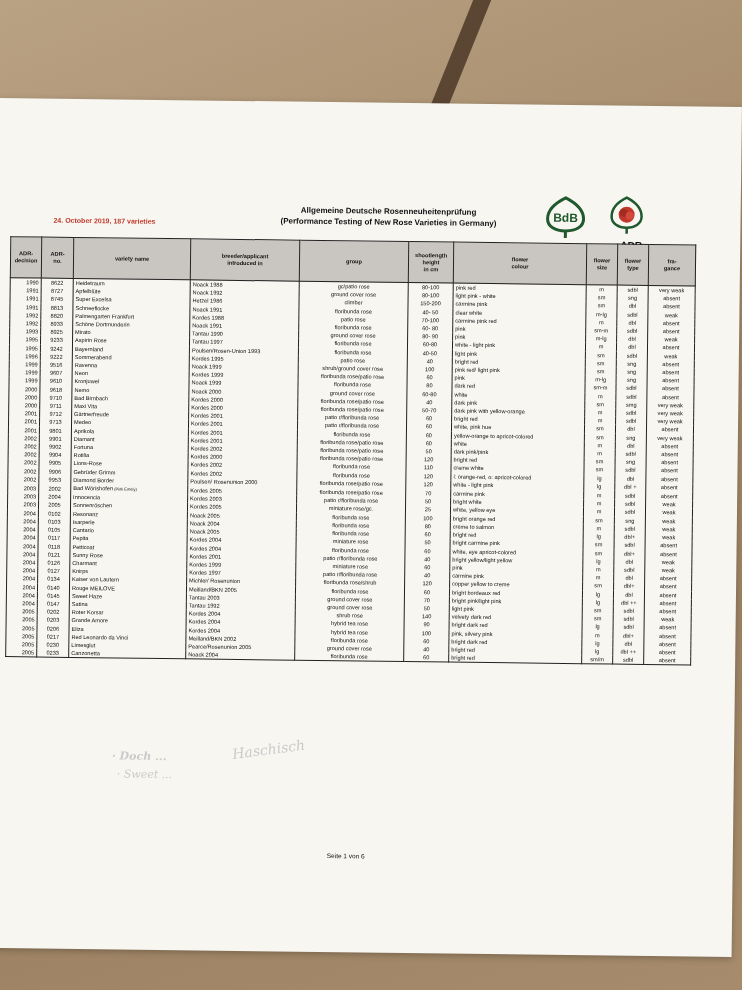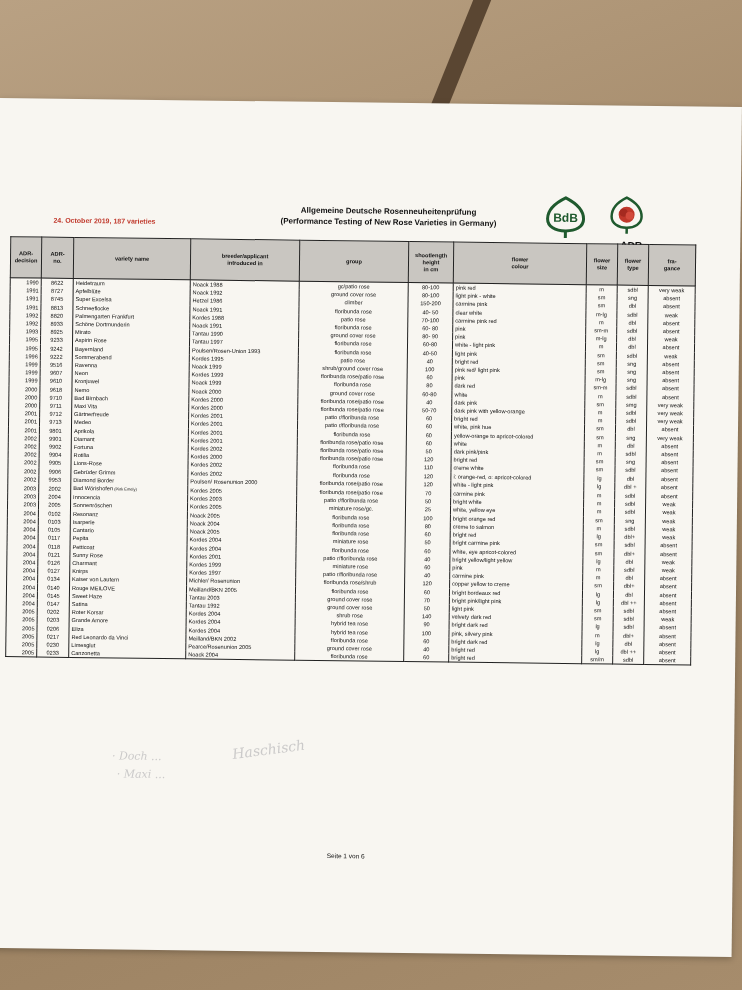--- a/index.html
+++ b/index.html
@@ -615,17 +615,17 @@
           <td class="c">60</td>
           <td>bright  red</td>
           <td class="c">sm/m</td>
           <td class="c">sdbl</td>
           <td class="c">absent</td>
         </tr>
       </tbody>
   </table>
 
   <div class="hand" style="left:240px;top:640px;transform:rotate(-8deg);">Haschisch</div>
-  <div class="hand" style="left:120px;top:650px;font-size:11px;">· Doch ...</div>
-  <div class="hand" style="left:125px;top:668px;font-size:11px;">· Maxi ... </div>
+  <div class="hand" style="left:120px;top:650px;font-size:11px;font-weight:bold;">· Doch ...</div>
+  <div class="hand" style="left:125px;top:668px;font-size:11px;">· Sweet ... </div>
 
   <div class="footer">Seite 1 von 6</div>
 </div>
 
 </body></html>

